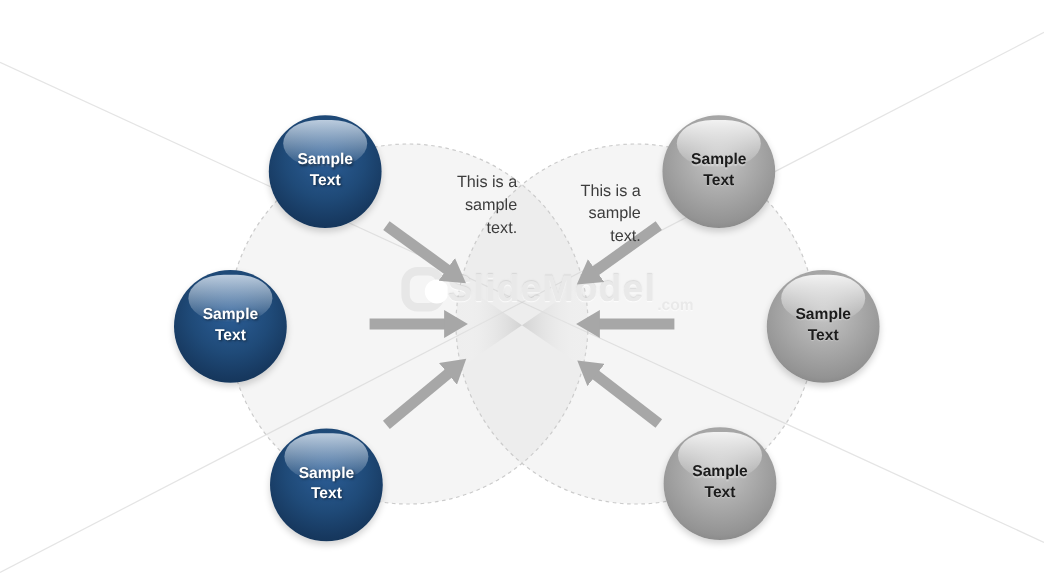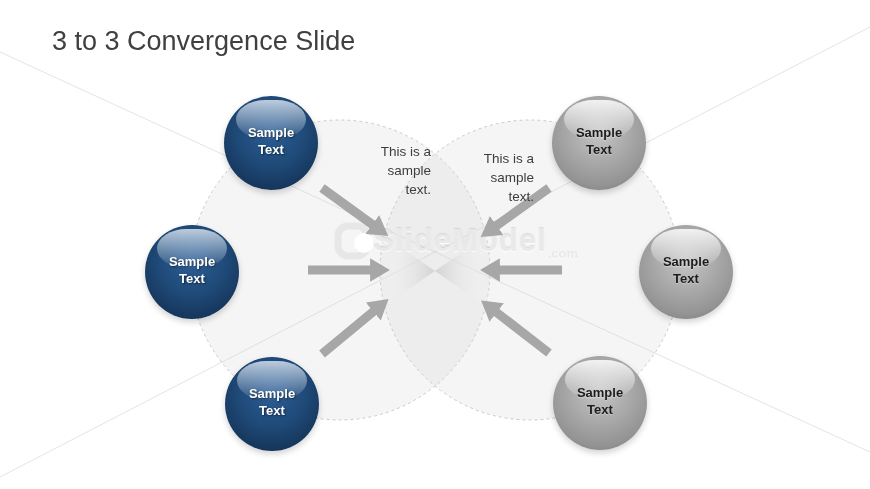--- a/index.html
+++ b/index.html
@@ -116,21 +116,20 @@
       </marker>
     </defs>
     <line class="arrow-line" x1="322" y1="188" x2="373" y2="225" marker-end="url(#ah)"></line>
     <line class="arrow-line" x1="308" y1="270" x2="371" y2="270" marker-end="url(#ah)"></line>
     <line class="arrow-line" x1="322" y1="354" x2="374" y2="311" marker-end="url(#ah)"></line>
     <line class="arrow-line" x1="549" y1="188" x2="496" y2="226" marker-end="url(#ah)"></line>
     <line class="arrow-line" x1="562" y1="270" x2="499" y2="270" marker-end="url(#ah)"></line>
     <line class="arrow-line" x1="549" y1="353" x2="496" y2="312" marker-end="url(#ah)"></line>
   </svg>
 
-  <h1 class="title">3 to 3 Convergence Slide</h1>
 
   <div class="sphere blue s-blue-top">
     <span class="label">Sample
 Text</span>
   </div>
   <div class="sphere blue s-blue-mid">
     <span class="label">Sample
 Text</span>
   </div>
   <div class="sphere blue s-blue-bottom">

